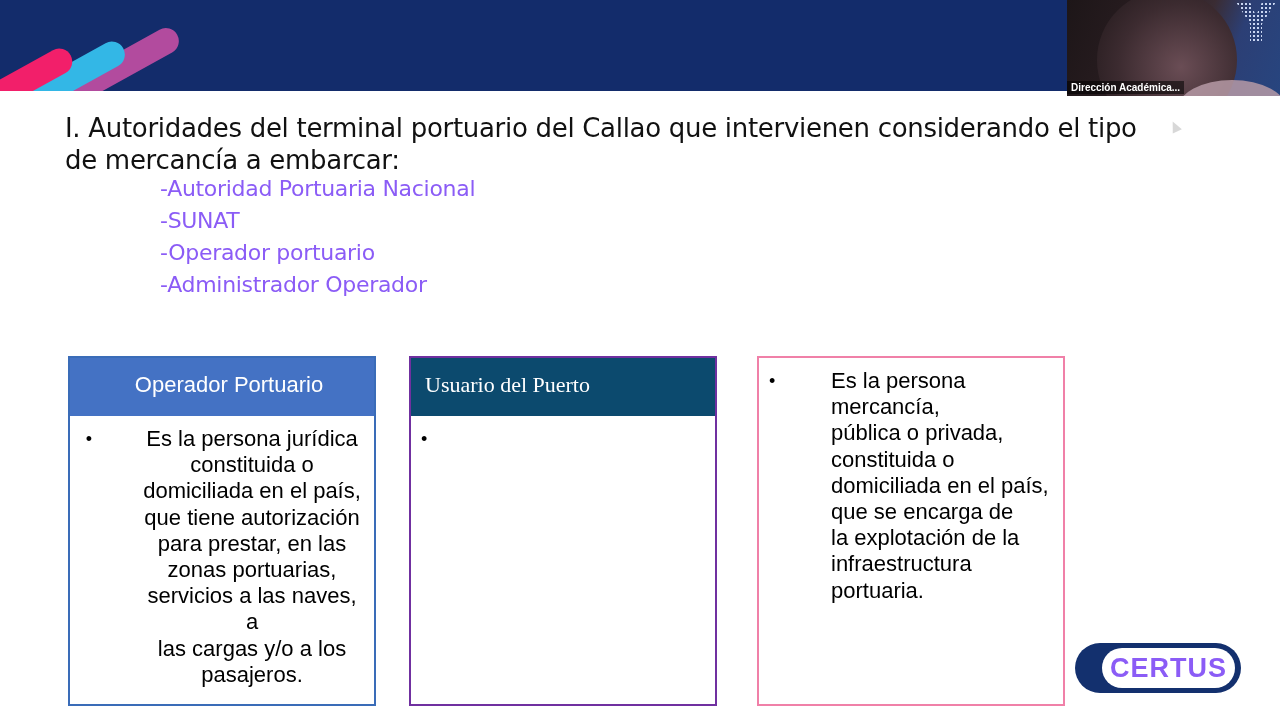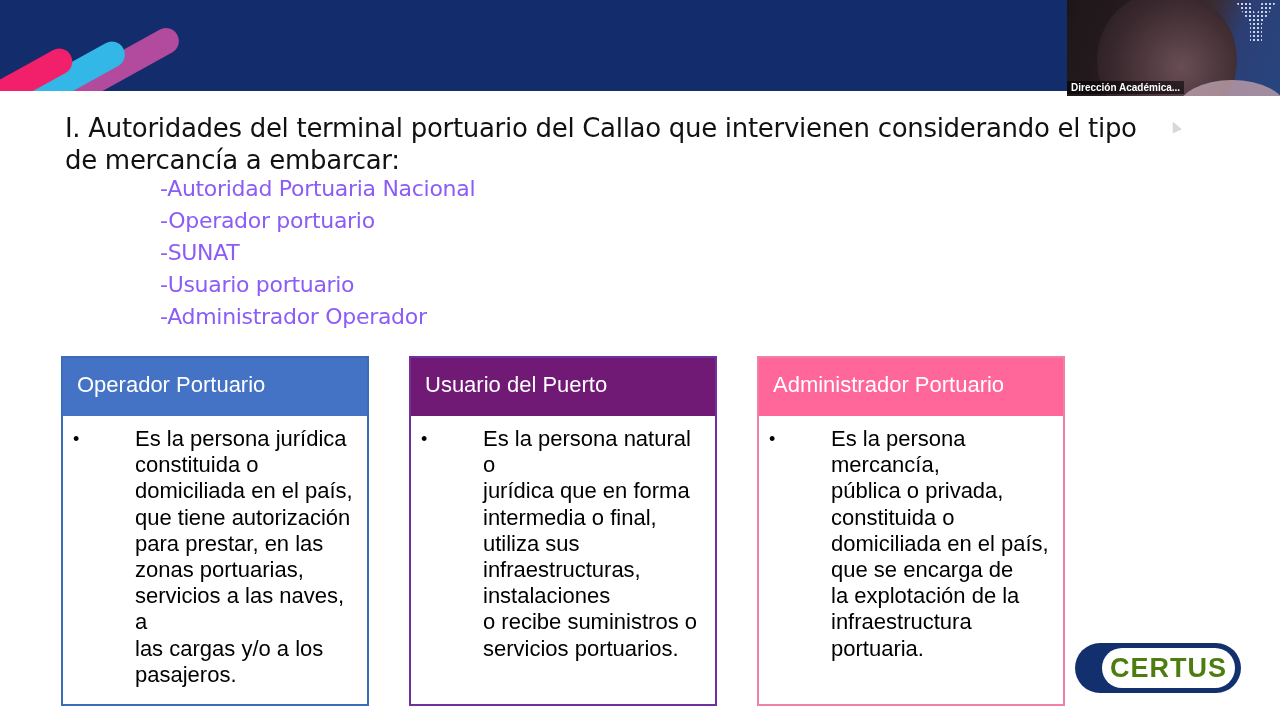--- a/index.html
+++ b/index.html
@@ -24,21 +24,21 @@
   .list { position:absolute; left:160px; top:173px; font-size:22px; line-height:32px; color:#8b5cf6; font-family:"DejaVu Sans", sans-serif; letter-spacing:-0.3px; }
   .list div { height:32px; }
 
   .card { position:absolute; top:356px; width:308px; height:350px; border:2px solid; background:#fff; }
   .card-header { height:58px; color:#ffffff; font-size:22px; padding:14px 0 0 14px; }
   .card-body { padding:10px 12px 0 10px; font-size:22px; line-height:26.2px; color:#000; display:flex; }
   .bullet { width:18px; flex:none; font-size:18px; }
   .card-text { white-space:pre-line;margin-left:44px; }
 
   .logo { position:absolute; left:1075px; top:643px; width:166px; height:50px; border-radius:25px; background:#13306e; }
-  .logo-inner { position:absolute; left:27px; top:5px; width:133px; height:40px; border-radius:20px; background:#ffffff; color:#4d7c0f; font-weight:bold; font-size:27px; letter-spacing:1px; text-align:center; line-height:40px; }
+  .logo-inner { position:absolute; left:27px; top:5px; width:133px; height:40px; border-radius:20px; background:#ffffff; color:#8b5cf6; font-weight:bold; font-size:27px; letter-spacing:1px; text-align:center; line-height:40px; }
 </style>
 </head>
 <body>
 
 <div class="top-band">
   <div class="stripe purple"></div>
   <div class="stripe cyan"></div>
   <div class="stripe pink"></div>
 </div>
 
@@ -48,59 +48,49 @@
   <div class="video-dots"></div>
   <div class="video-label">Dirección Académica...</div>
 </div>
 
 <div class="cursor"></div>
 
 <div class="main-text">I. Autoridades del terminal portuario del Callao que intervienen considerando el tipo de mercancía a embarcar:</div>
 
 <div class="list">
   <div>-Autoridad Portuaria Nacional</div>
+  <div>-SUNAT</div>
   <div>-Operador portuario</div>
-  <div>-SUNAT</div>
-  <div>-Usuario portuario</div>
   <div>-Administrador Operador</div>
 </div>
 
-<div class="card" style="left:61px; border-color:#3a6cb8;">
+<div class="card" style="left:68px; border-color:#3a6cb8;text-align:center;">
   <div class="card-header" style="background:#4472c4;">Operador Portuario</div>
   <div class="card-body">
     <span class="bullet">•</span>
     <span class="card-text">Es la persona jurídica
 constituida o
 domiciliada en el país,
 que tiene autorización
 para prestar, en las
 zonas portuarias,
 servicios a las naves, a
 las cargas y/o a los
 pasajeros.</span>
   </div>
 </div>
 
 <div class="card" style="left:409px; border-color:#7030a0;">
-  <div class="card-header" style="background:#701a75;">Usuario del Puerto</div>
+  <div class="card-header" style="background:#0c4a6e;font-family:Liberation Serif, serif;">Usuario del Puerto</div>
   <div class="card-body">
     <span class="bullet">•</span>
-    <span class="card-text">Es la persona natural o
-jurídica que en forma
-intermedia o final,
-utiliza sus
-infraestructuras,
-instalaciones
-o recibe suministros o
-servicios portuarios.</span>
   </div>
 </div>
 
 <div class="card" style="left:757px; border-color:#f080a8;">
-  <div class="card-header" style="background:#ff6699;">Administrador Portuario</div>
   <div class="card-body">
     <span class="bullet">•</span>
     <span class="card-text">Es la persona mercancía,
 pública o privada,
 constituida o
 domiciliada en el país,
 que se encarga de
 la explotación de la
 infraestructura
 portuaria.</span>

